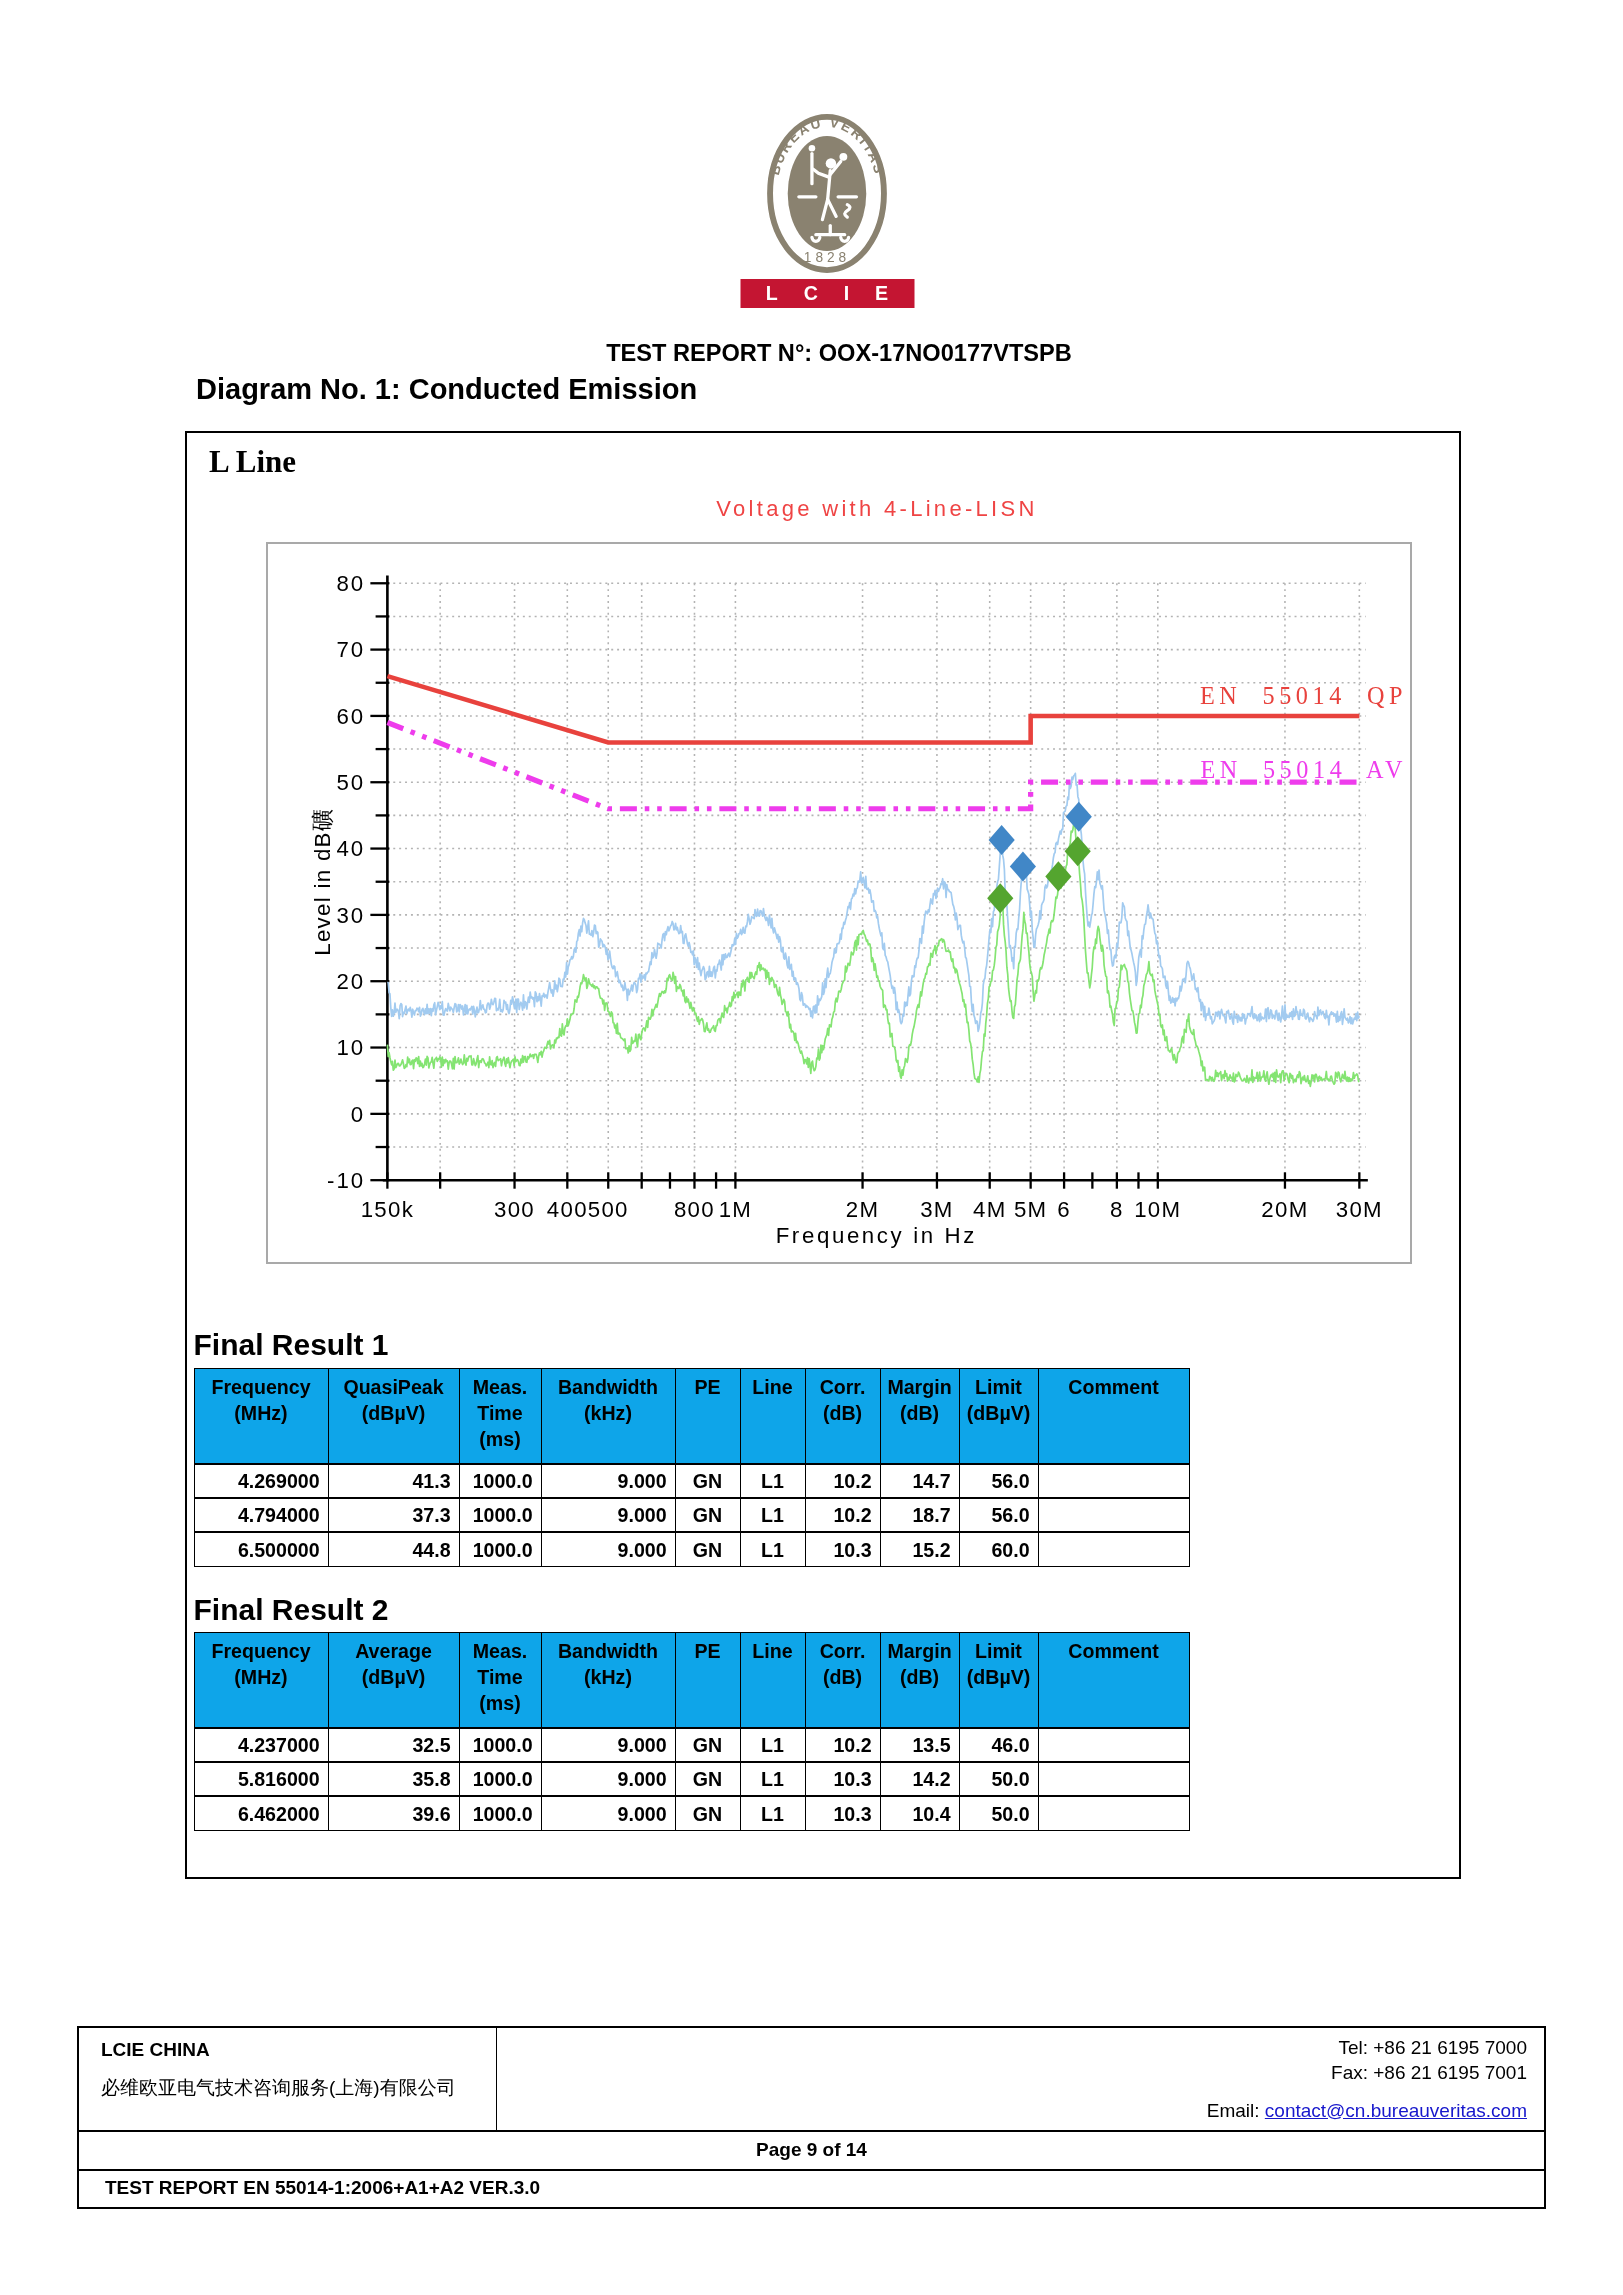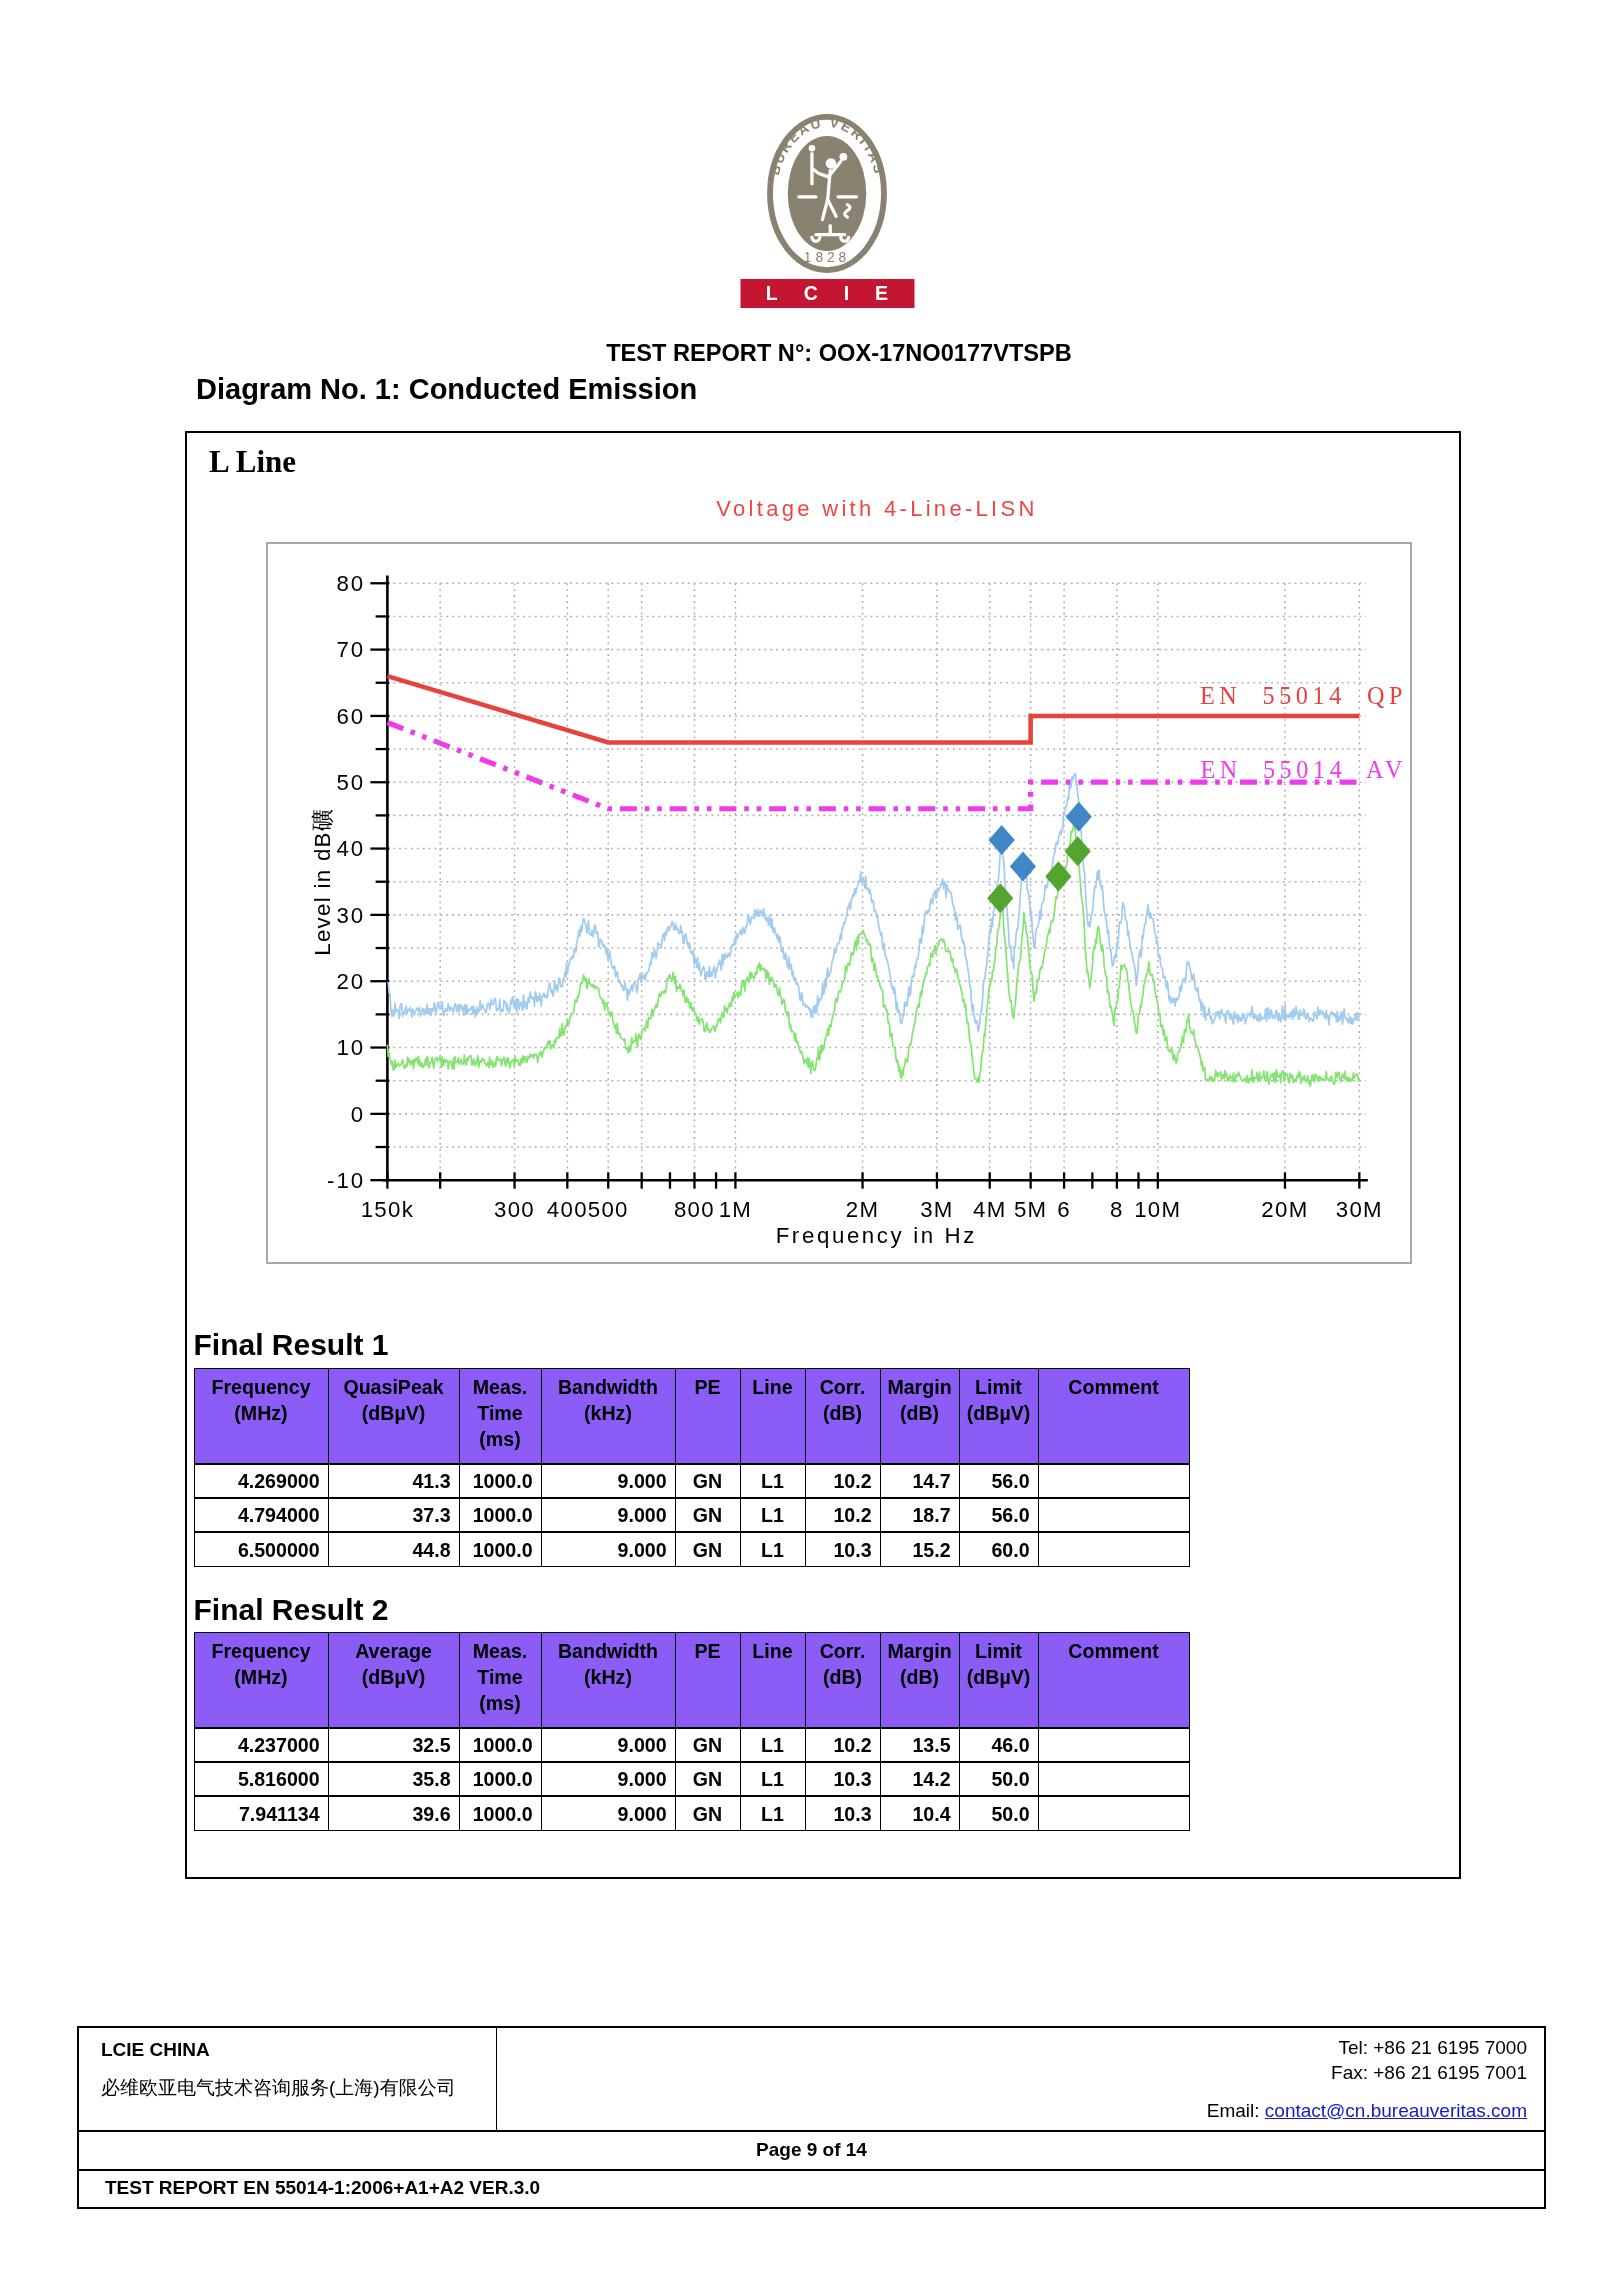--- a/index.html
+++ b/index.html
@@ -20,21 +20,21 @@
   .outer-box{position:absolute;left:185px;top:431px;width:1276px;height:1448px;border:2.6px solid #000;box-sizing:border-box;}
   .l-line{position:absolute;left:22px;top:10.5px;font-family:"Liberation Serif",serif;font-weight:bold;font-size:31px;}
   .chart-title{position:absolute;left:690px;top:63px;transform:translateX(-50%);white-space:nowrap;
     font-size:22px;letter-spacing:3.3px;color:#ef4444;}
   .chart-frame{position:absolute;left:79px;top:109px;width:1142px;height:718px;border:2.6px solid #a9a9a9;box-sizing:content-box;background:#fff;}
   .chart-frame svg{display:block;width:1142px;height:718px;}
   
   .result-heading{position:absolute;left:6.5px;font-size:30px;font-weight:bold;}
   .result-table{position:absolute;left:6.5px;border-collapse:collapse;table-layout:fixed;width:995px;
     font-size:19.6px;font-weight:bold;}
-  .result-table th{background:#8b5cf6;border:1.3px solid #000;border-bottom:2.6px solid #000;
+  .result-table th{background:#0ea5e9;border:1.3px solid #000;border-bottom:2.6px solid #000;
     vertical-align:top;text-align:center;padding:5.2px 2.6px 6.5px;line-height:26px;font-weight:bold;height:82px;}
   .result-table td{border:1.3px solid #000;border-top:2.6px solid #000;padding:5.2px 7.9px;line-height:22px;white-space:nowrap;}
   .result-table td.r{text-align:right;}
   .result-table td.l{text-align:center;}
   
   .footer{position:absolute;left:77px;top:2026px;width:1469px;border:2px solid #000;box-sizing:border-box;font-size:19px;}
   .f-row1{display:flex;border-bottom:2.6px solid #000;}
   .f-cell1{width:418px;border-right:1.3px solid #000;box-sizing:border-box;padding:10.5px 5.2px 9.2px 22px;}
   .f-cell2{width:488px;border-right:1.3px solid #000;box-sizing:border-box;text-align:center;padding:14.4px 5.2px 9.2px;line-height:26px;}
   .f-cell3{flex:1;text-align:right;padding:6.5px 17px 7.9px;line-height:25px;}
@@ -382,21 +382,21 @@
             <td class="r">1000.0</td>
             <td class="r">9.000</td>
             <td class="l">GN</td>
             <td class="l">L1</td>
             <td class="r">10.3</td>
             <td class="r">14.2</td>
             <td class="r">50.0</td>
             <td class="l"></td>
           </tr>
           <tr>
-            <td class="r">7.941134</td>
+            <td class="r">6.462000</td>
             <td class="r">39.6</td>
             <td class="r">1000.0</td>
             <td class="r">9.000</td>
             <td class="l">GN</td>
             <td class="l">L1</td>
             <td class="r">10.3</td>
             <td class="r">10.4</td>
             <td class="r">50.0</td>
             <td class="l"></td>
           </tr>

